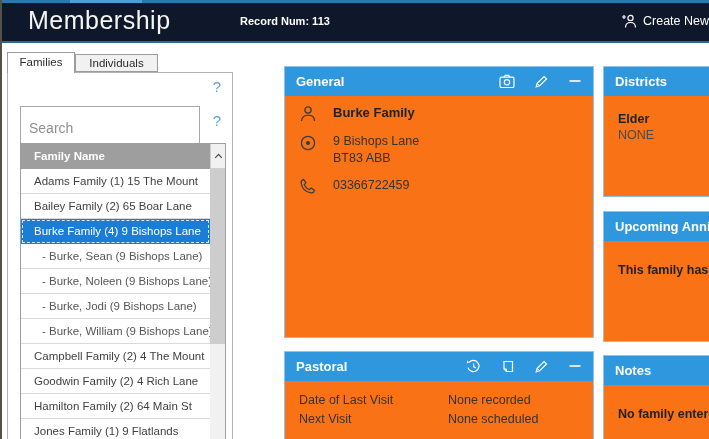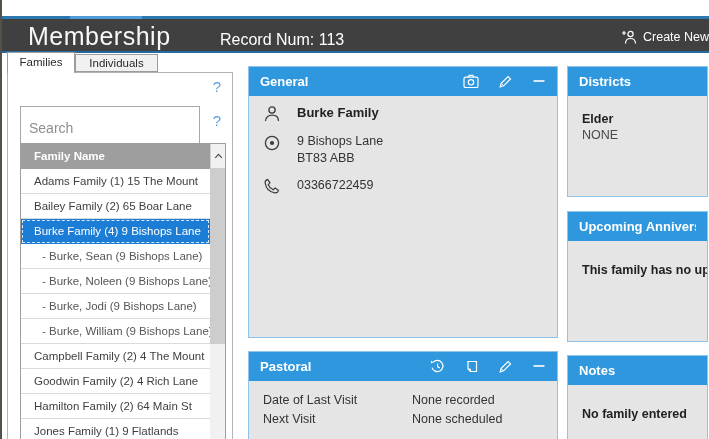--- a/index.html
+++ b/index.html
@@ -2,27 +2,27 @@
 <html><head>
 <meta charset="utf-8">
 <style>
   html,body{margin:0;padding:0;}
   body{width:709px;height:439px;overflow:hidden;position:relative;background:#fff;
        font-family:"Liberation Sans", sans-serif;}
   #app{position:absolute;inset:0;width:709px;height:439px;overflow:hidden;}
 
   
   .left-edge{position:absolute;left:0;top:0;width:2px;height:439px;background:#55514a;z-index:40;}
-  .titlebar{position:absolute;left:0;top:0;width:709px;height:37px;background:#404040;z-index:5;margin-top:16px;}
+  .titlebar{position:absolute;left:0;top:0;width:709px;height:43px;background:#0f172a;z-index:5;}
   .titlebar .topstrip{position:absolute;left:0;top:0;width:709px;height:3px;background:#2c78b1;}
   .titlebar .topstrip-tab{position:absolute;left:70px;top:0;width:72px;height:3px;background:#4f9cd9;}
   .titlebar .bottomline{position:absolute;left:0;bottom:0;width:709px;height:2px;background:#276a9f;}
   .app-title{position:absolute;left:28px;top:6px;font-size:25px;font-weight:300;
              letter-spacing:.5px;color:rgba(255,255,255,.96);}
-  .record-num{position:absolute;left:220px;top:15px;font-size:16px;font-weight:400;color:#fff;}
+  .record-num{position:absolute;left:240px;top:15px;font-size:11px;font-weight:700;color:#fff;}
   .create-btn{position:absolute;left:621px;top:13px;display:flex;align-items:center;gap:6px;
               color:#fff;font-size:12.5px;white-space:nowrap;cursor:pointer;}
 
   
   .tab{position:absolute;box-sizing:border-box;font-size:11.5px;color:#2a2a2a;text-align:center;
        border:1px solid #9c9c9c;background:#f1f1f1;z-index:6;}
   .tab.active{left:7px;top:52px;width:68px;height:21px;line-height:19px;background:#fff;border-bottom:none;z-index:8;text-align:center;}
   .tab.inactive{left:75px;top:54px;width:83px;height:18px;line-height:16px;}
 
   
@@ -47,21 +47,21 @@
   .rows{position:absolute;left:0;top:25px;right:15px;bottom:0;overflow:hidden;}
   .row{height:24px;line-height:24px;border-bottom:1px solid #dadada;font-size:11.5px;color:#3f3f3f;
        padding-left:13px;white-space:nowrap;overflow:hidden;cursor:pointer;background:#fff;}
   .row.member{padding-left:21px;color:#565656;}
   .row.selected{background:#1b7dd6;color:#fff;border-bottom-color:#1b7dd6;
                 outline:1px dashed #d8e9f9;outline-offset:-2px;}
   .vscroll{position:absolute;right:0;top:25px;bottom:0;width:15px;background:#f1f1f1;}
   .vthumb{position:absolute;left:0;top:0;width:15px;height:175px;background:#cdcdcd;}
 
   
-  .panel{position:absolute;box-sizing:border-box;background:#e5e5e5;border:1px solid #8fc3e9;overflow:hidden;}
+  .panel{position:absolute;box-sizing:border-box;background:#f97316;border:1px solid #8fc3e9;overflow:hidden;margin-left:36px;}
   .phead{height:30px;margin:-1px -1px 0 -1px;background:#2f97de;display:flex;align-items:center;
          padding:0 12px;color:#fff;}
   .ptitle{font-weight:700;font-size:13px;white-space:nowrap;overflow:hidden;}
   .picons{margin-left:auto;display:flex;align-items:center;gap:19px;}
   .picons span{display:flex;cursor:pointer;}
 
   .p-general{left:248px;top:66px;width:310px;height:272px;}
   .p-pastoral{left:248px;top:351px;width:310px;height:110px;}
   .p-districts{left:567px;top:66px;width:141px;height:131px;}
   .p-anniv{left:567px;top:211px;width:141px;height:131px;}

